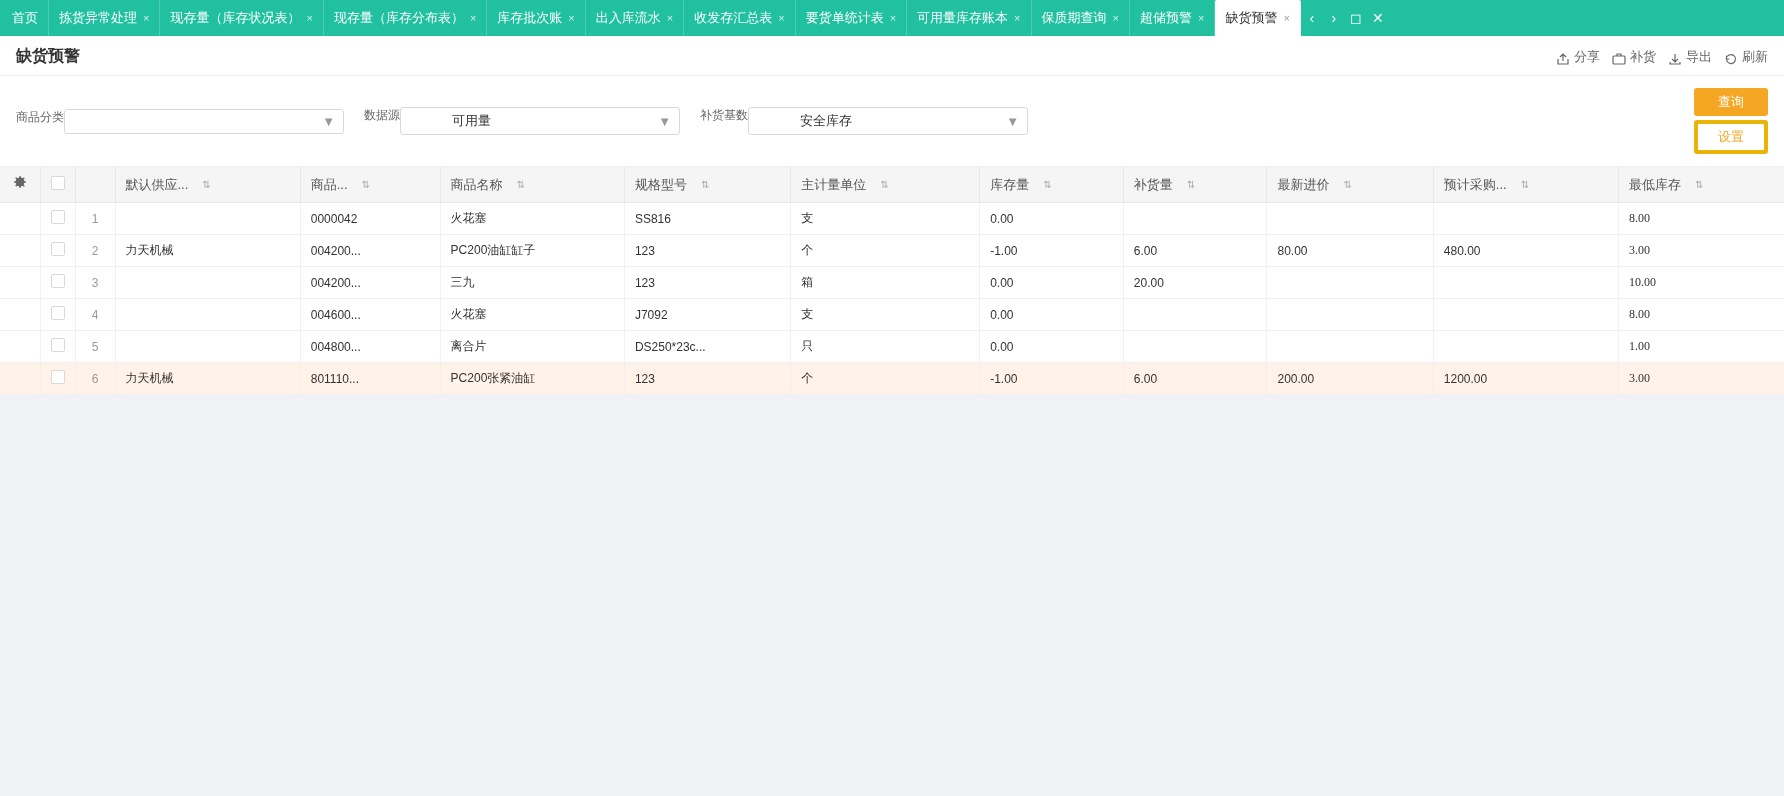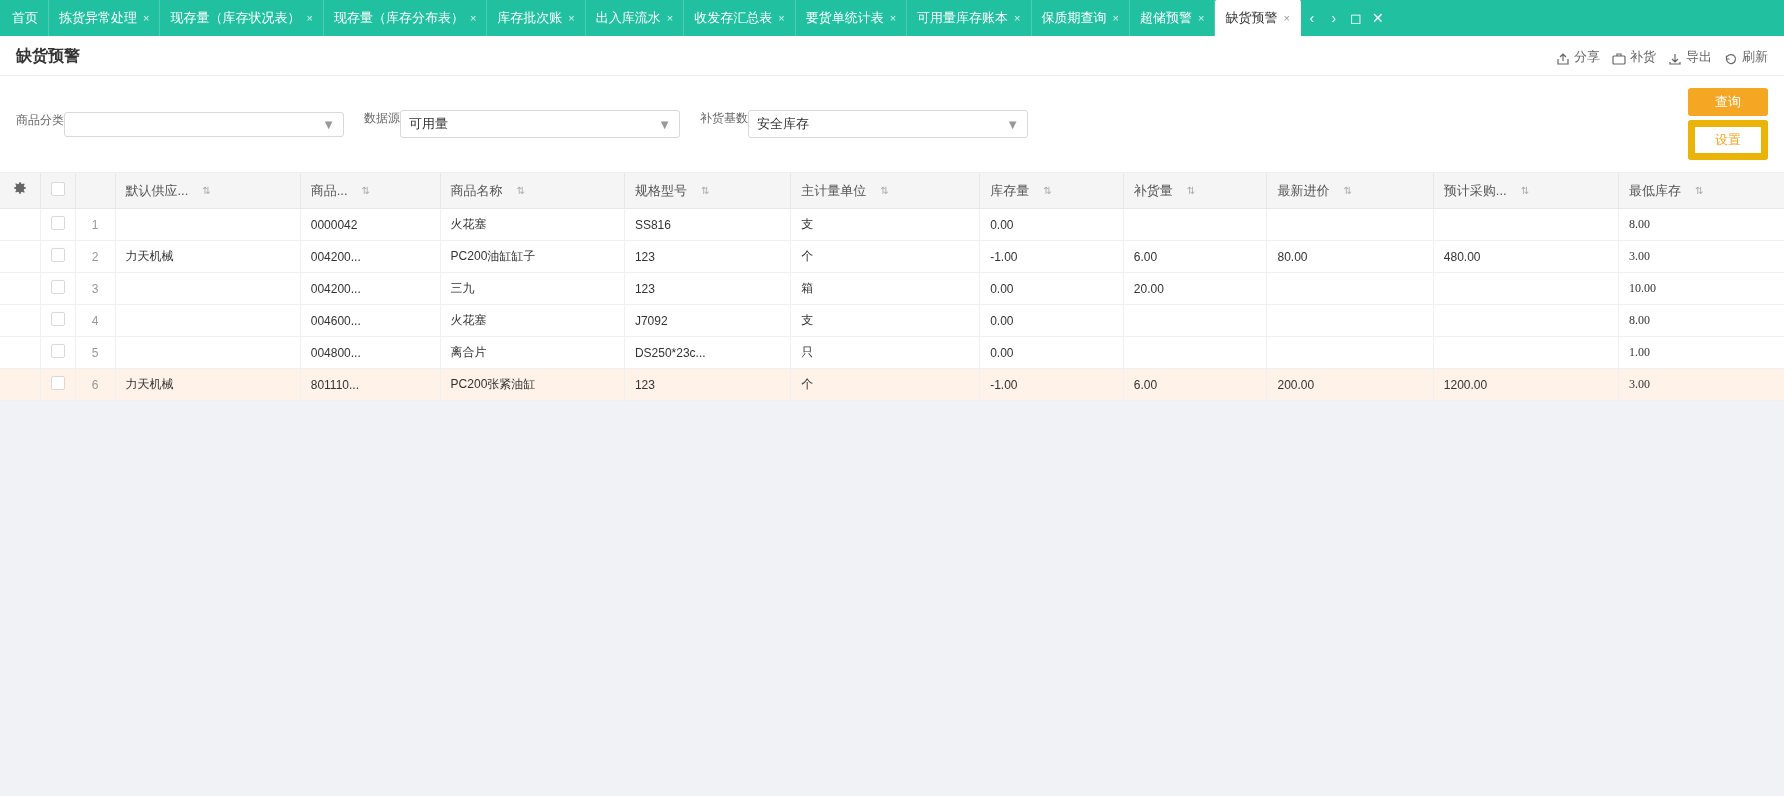--- a/index.html
+++ b/index.html
@@ -95,41 +95,41 @@
       border-radius: 3px;
       padding: 4px 8px;
       cursor: pointer;
       background: #fff;
       min-width: 200px;
       font-size: 12px;
       color: #333;
     }
     .filter-select-wide { min-width: 280px; }
     .filter-select .arrow { color: #999; margin-left: 8px; }
-    .filter-value { color: #333; }
+    .filter-value { color: #333; margin-left: 43px; }
 
     .filter-actions {
       margin-left: auto;
       display: flex;
       flex-direction: column;
       gap: 4px;
     }
     .btn-query {
       background: #f5a623;
       color: #fff;
       border: none;
       border-radius: 3px;
       padding: 5px 20px;
       cursor: pointer;
       font-size: 13px;
     }
     .btn-settings {
       background: #fff;
       color: #f5a623;
-      border: 7px solid #eab308;
+      border: 4px solid #eab308;
       border-radius: 3px;
       padding: 4px 20px;
       cursor: pointer;
       font-size: 13px;
     }
 
     
     .table-container {
       padding: 0 0;
       overflow-x: auto;

